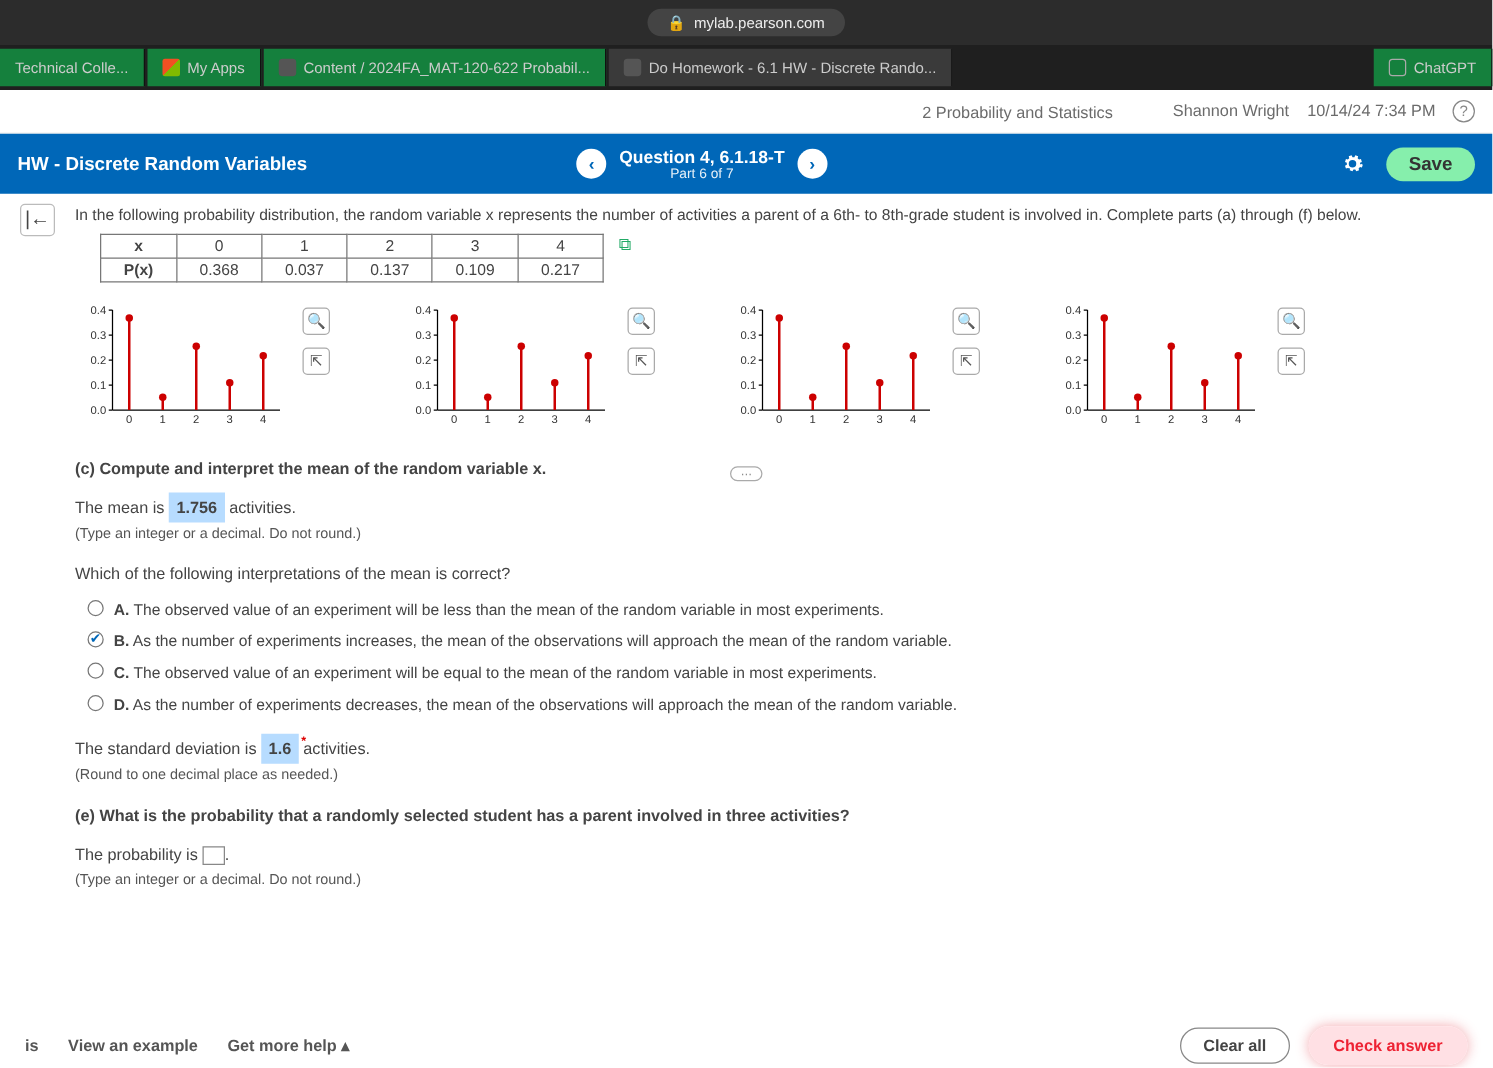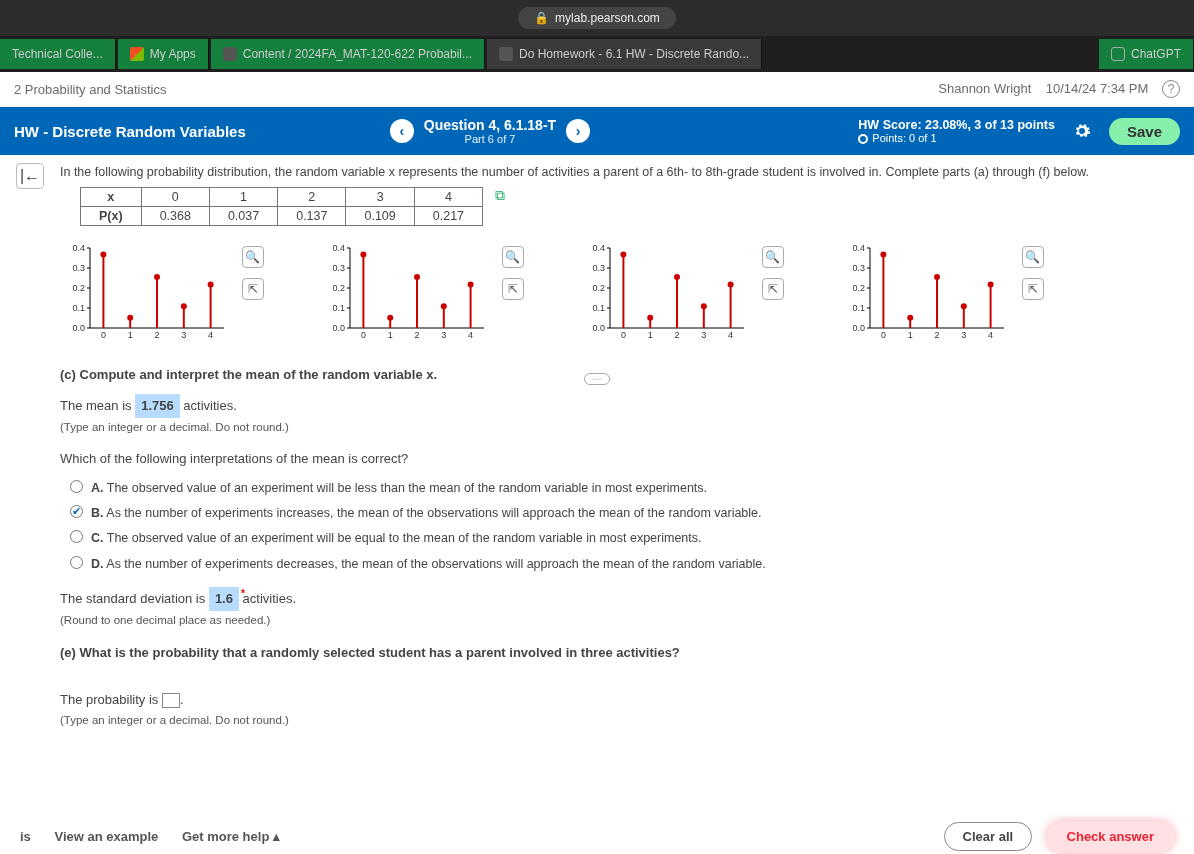--- a/index.html
+++ b/index.html
@@ -56,23 +56,24 @@
   .fav.my { background: linear-gradient(135deg,#f25022 0 50%,#7fba00 0 100%); }
   .fav.b { background:#555; border-radius:3px; }
   .fav.p { background:#555; border-radius:3px; }
   .fav.cg { width:14px; height:14px; border:1px solid #aaa; border-radius:3px; }
   
   .coursebar {
     background: #fff;
     color: #6b6b6b;
     padding: 8px 14px;
     display: flex;
-    justify-content: space-between;
+    justify-content: flex-end;
     align-items: center;
     border-bottom: 1px solid #eee;
+    gap: 48px;
   }
   .hw-title {
     background: #0067b8;
     color: #fff;
     padding: 10px 14px;
     display: flex;
     align-items: center;
     gap: 20px;
   }
   .hw-title .left { font-weight: bold; font-size: 15px; flex: 0 0 auto; }
@@ -202,24 +203,20 @@
   <div class="left">HW - Discrete Random Variables</div>
   <div class="mid">
     <div class="circbtn">‹</div>
     <div class="qcenter">
       <div class="qtitle">Question 4, 6.1.18-T</div>
       <div class="qpart">Part 6 of 7</div>
     </div>
     <div class="circbtn">›</div>
   </div>
   <div class="right">
-    <div class="score">
-      <div style="font-weight:bold;font-size:12.5px;">HW Score: 23.08%, 3 of 13 points</div>
-      <small><span class="dot"></span><span>Points: 0 of 1</span></small>
-    </div>
     <span class="gear">
       <svg viewBox="0 0 24 24" width="18" height="18" fill="#fff">
           <path d="M12 8a4 4 0 100 8 4 4 0 000-8zm9 4l2 1-1 3-2-.5a8 8 0 01-1.5 1.5l.5 2-3 1-1-2a8 8 0 01-2 0l-1 2-3-1 .5-2A8 8 0 017 16.5L5 17l-1-3 2-1a8 8 0 010-2l-2-1 1-3 2 .5A8 8 0 018.5 6L8 4l3-1 1 2a8 8 0 012 0l1-2 3 1-.5 2A8 8 0 0119 7.5l2-.5 1 3-2 1a8 8 0 010 2z"></path>
         </svg>
     </span>
     <div class="savebtn">Save</div>
   </div>
 </div>
 
 <div class="content">
@@ -427,21 +424,21 @@
     </div>
 
     <div style="margin-top:8px;">
       <span>The standard deviation is </span>
       <span class="ansbox warn">1.6</span>
       <span> activities.</span>
     </div>
     <div class="small">(Round to one decimal place as needed.)</div>
 
     <div class="label" style="margin-top:12px;">(e) What is the probability that a randomly selected student has a parent involved in three activities?</div>
-    <div style="margin-top:24px;">
+    <div style="margin-top:8px;">
       <span>The probability is </span>
       <span class="blank"></span>.
     </div>
     <div class="small">(Type an integer or a decimal. Do not round.)</div>
   </div>
 </div>
 
 <div class="footer">
   <div>
     <span class="lk">is</span>

